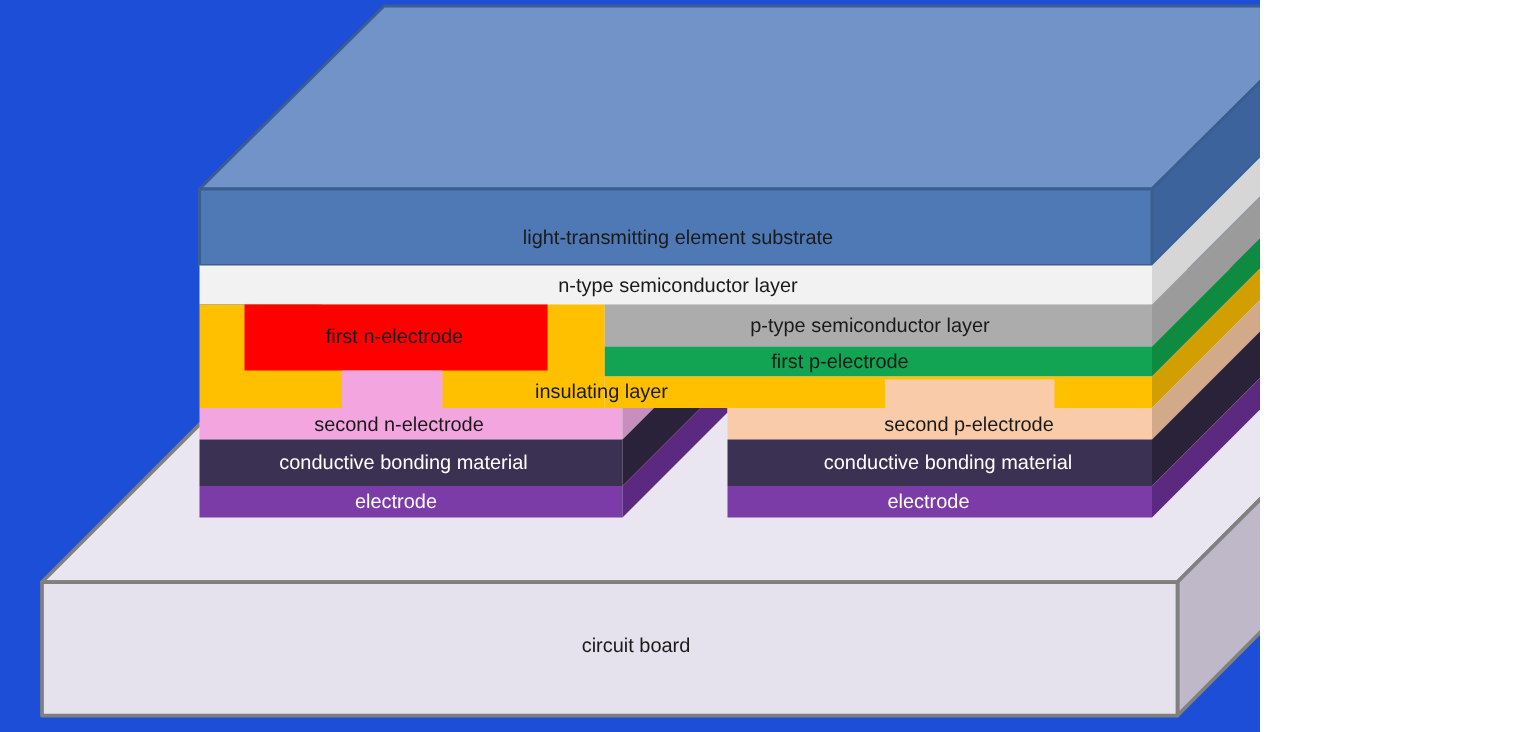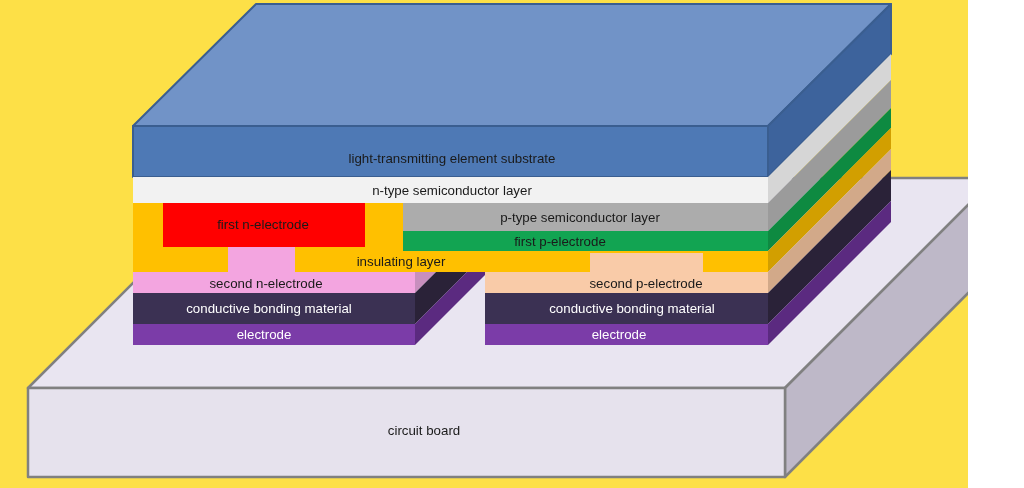--- a/index.html
+++ b/index.html
@@ -1,16 +1,16 @@
 <!DOCTYPE html>
 <html><head>
 <meta charset="utf-8">
 <style>
   html,body{margin:0;padding:0;background:#ffffff;}
-  .stage{width:968px;height:488px;position:relative;background:#fde047;overflow:hidden;}
+  .stage{width:840px;height:488px;position:relative;background:#1d4ed8;overflow:hidden;}
   svg{display:block;}
   text{font-family:"Liberation Sans","DejaVu Sans",sans-serif;font-size:13.3px;}
 </style>
 </head>
 <body>
 
 <div class="stage">
 <svg width="1024" height="488" viewBox="0 0 1024 488">
 
   <polygon points="28,388 785,388 995,178 238,178" stroke-width="2.5" stroke-linejoin="round" fill="#E9E5F1" stroke="#808080"></polygon>

